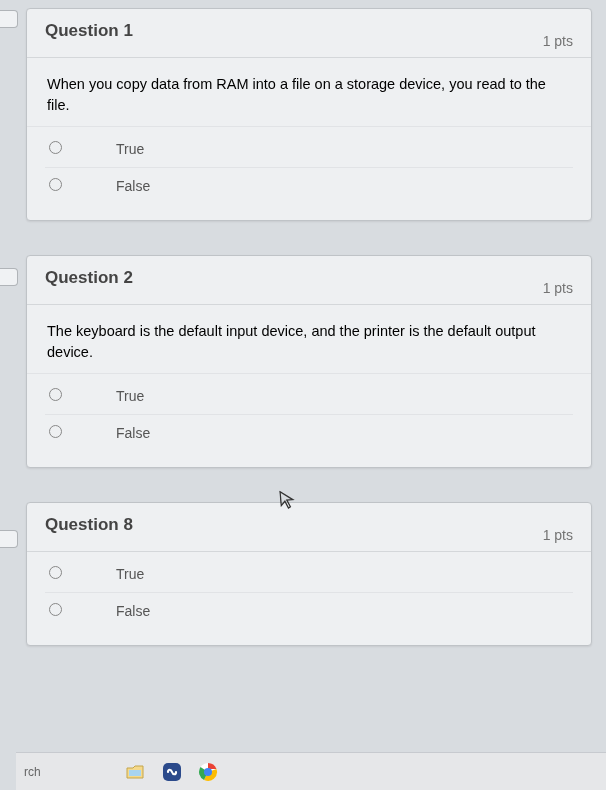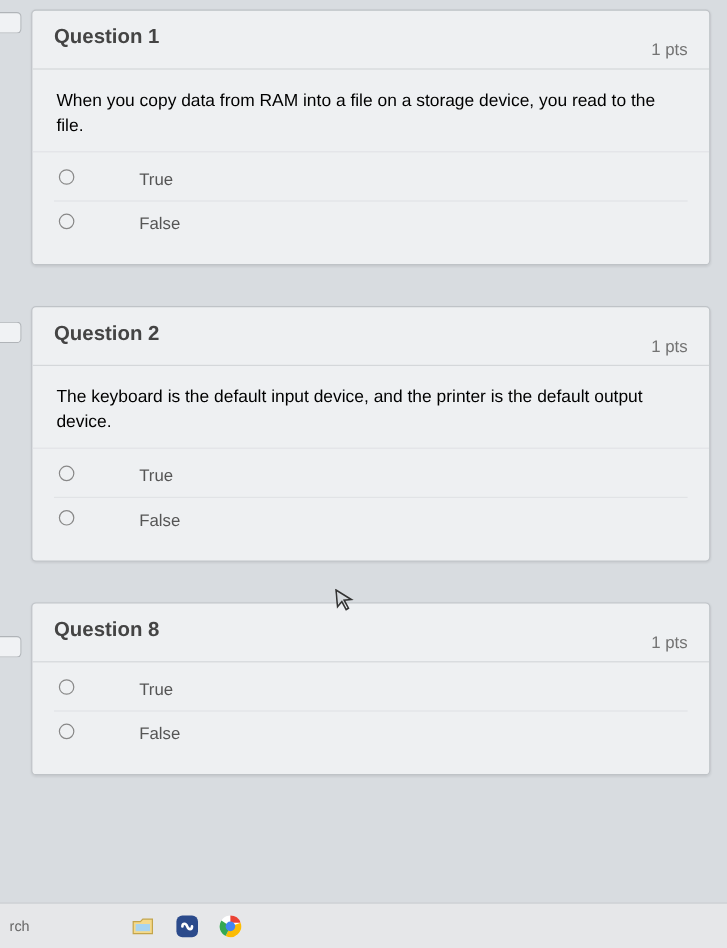--- a/index.html
+++ b/index.html
@@ -85,21 +85,21 @@
     left: 280px;
     top: 490px;
     font-size: 18px;
     color: #333;
     transform: rotate(-5deg);
     pointer-events: none;
   }
   .taskbar {
     position: absolute;
     bottom: 0;
-    left: 0;
+    left: 16px;
     right: 0;
     height: 38px;
     background: #e6e7e9;
     border-top: 1px solid #c7cacf;
     display: flex;
     align-items: center;
     padding-left: 8px;
     gap: 14px;
   }
   .tb-text {

